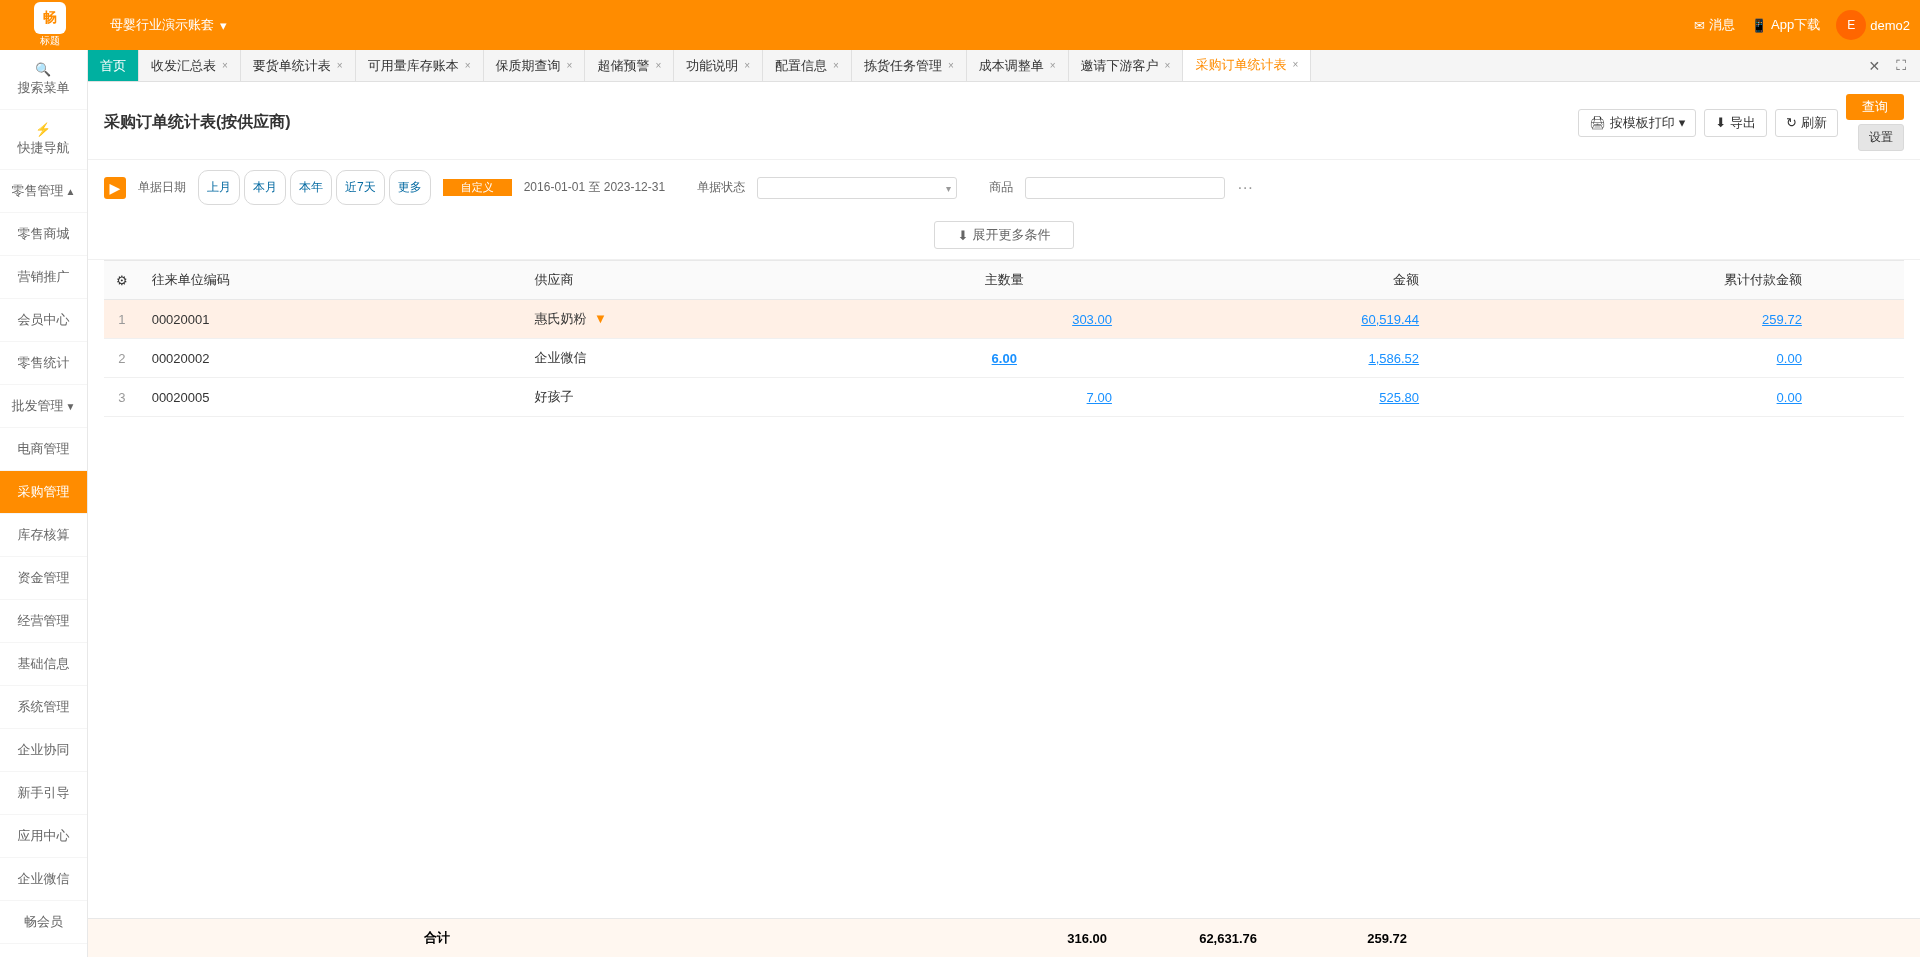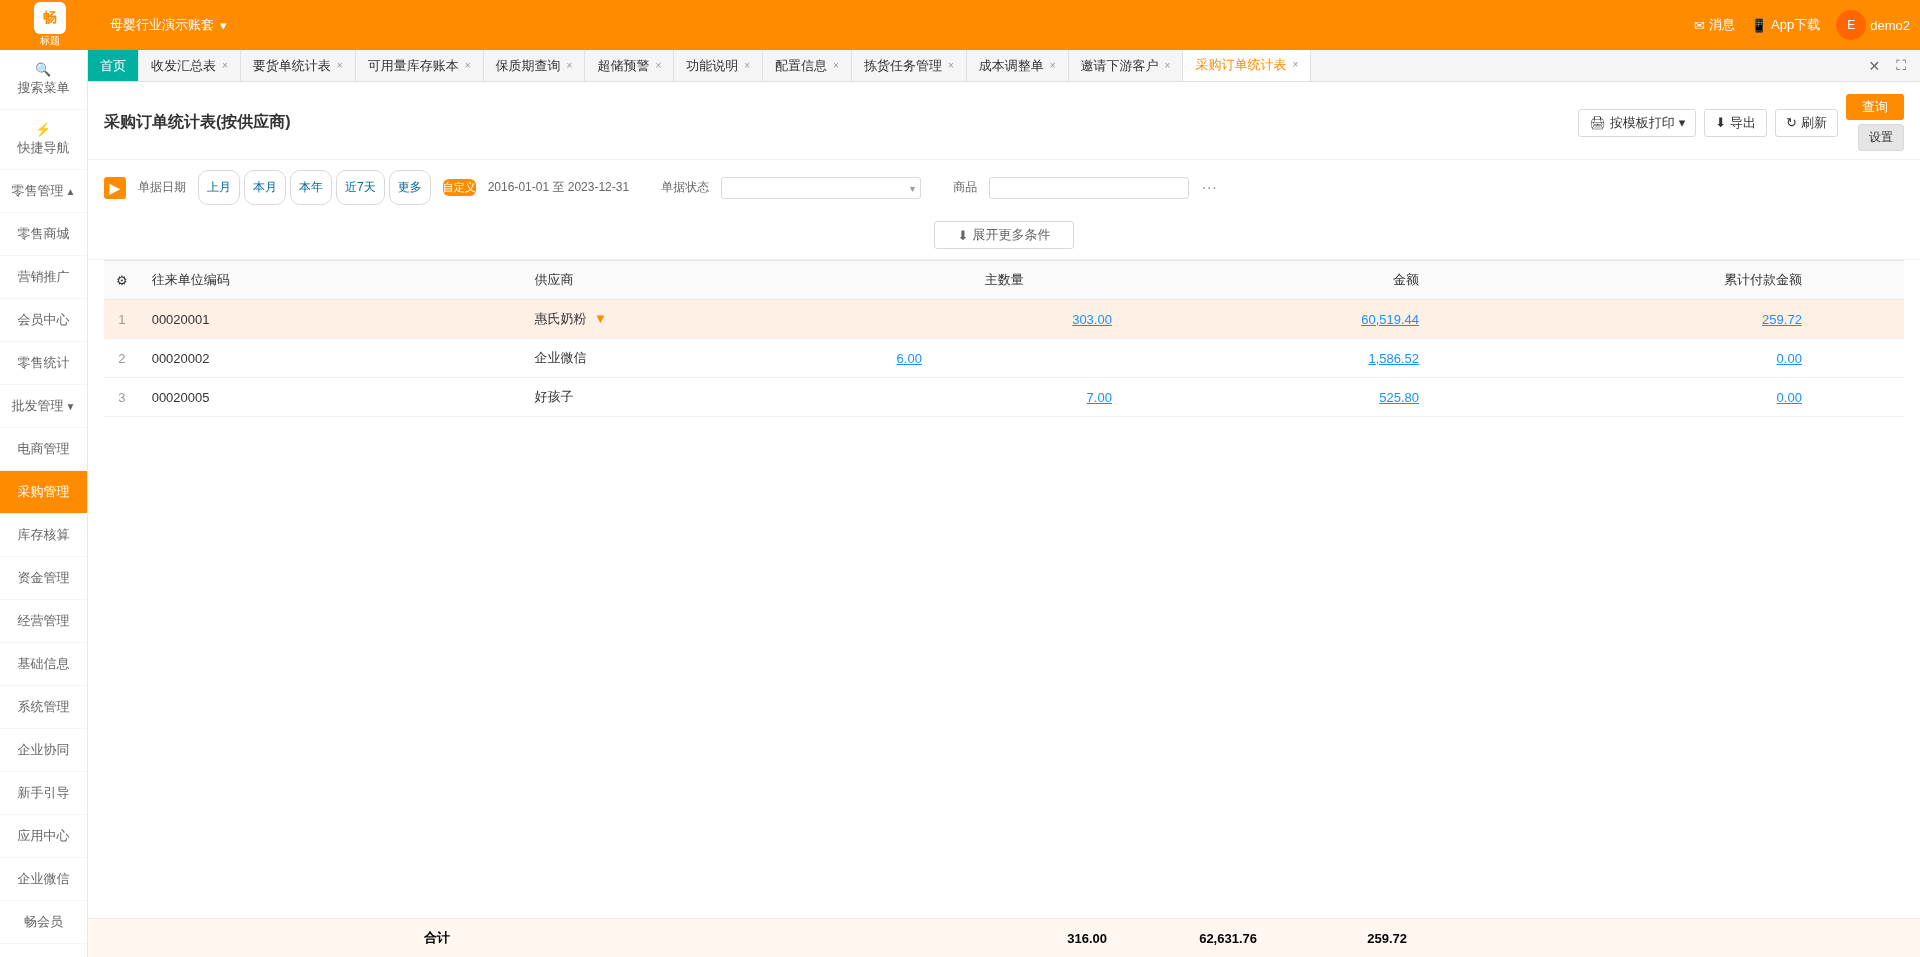--- a/index.html
+++ b/index.html
@@ -277,22 +277,22 @@
       font-size: 12px;
       color: #0369a1;
     }
     .filter-date-range {
       font-size: 12px;
       color: #666;
     }
     .filter-custom-tag {
       background: #ff8c00;
       color: #fff;
-      padding: 1px 0;
-      border-radius: 6px;
+      padding: 1px 18px;
+      border-radius: 0;
       font-size: 11px;
       cursor: pointer;
     }
     .filter-select {
       border: 1px solid #d9d9d9;
       padding: 3px 24px 3px 8px;
       border-radius: 3px;
       font-size: 12px;
       color: #333;
       background: #fff;
@@ -626,21 +626,21 @@
       <td style="text-align:right;"><span class="link-val">259.72</span></td>
       <td></td>
     </tr>
               <tr>
       <td class="num-col">2</td>
       <td>00020002</td>
       <td>
         企业微信
         
       </td>
-      <td style="text-align:left;"><span class="link-val">6.00</span></td>
+      <td style="text-align:center;font-weight:bold;"><span class="link-val">6.00</span></td>
       <td style="text-align:right;"><span class="link-val">1,586.52</span></td>
       <td style="text-align:right;"><span class="link-val">0.00</span></td>
       <td></td>
     </tr>
               <tr>
       <td class="num-col">3</td>
       <td>00020005</td>
       <td>
         好孩子
         

